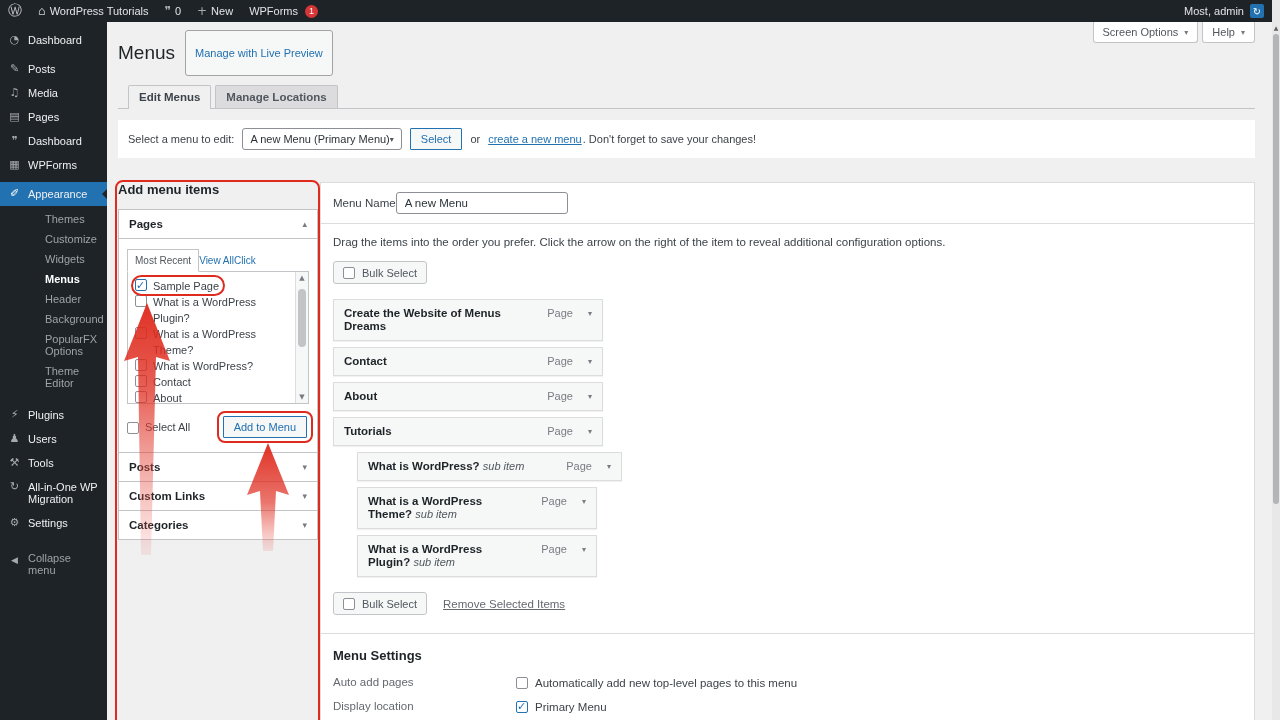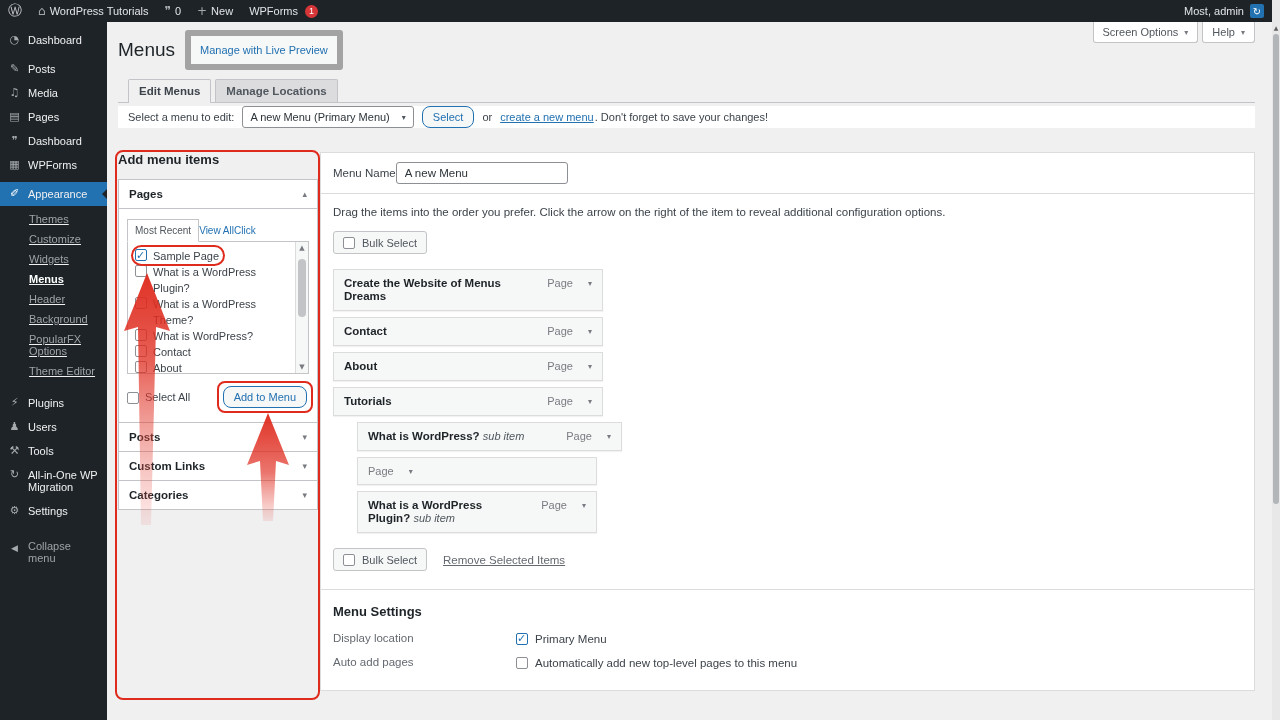--- a/index.html
+++ b/index.html
@@ -27,51 +27,51 @@
   .sidebar { position:absolute; top:22px; left:0; width:107px; height:698px;
     background:#1d2327; color:#f0f0f1; font-size:11px; z-index:50; padding-top:6px; }
   .sb-item { display:flex; align-items:flex-start; gap:7px; padding:6px 8px; cursor:pointer; line-height:12px; }
   .sb-icon { width:13px; text-align:center; color:#a7aaad; font-size:11px; flex:none; }
   .sb-sep { height:5px; }
   .sb-item.active { background:#2271b1; position:relative; }
   .sb-item.active .sb-icon { color:#fff; }
   .sb-cur-arrow { position:absolute; right:0; top:50%; transform:translateY(-50%);
     width:0; height:0; border-top:5px solid transparent; border-bottom:5px solid transparent;
     border-right:5px solid #1d2327; }
-  .sb-sub { padding:3px 0 5px;text-decoration:underline; }
+  .sb-sub { padding:3px 16px 5px; }
   .sb-sub-item { padding:4px 8px 4px 29px; color:#9ea3a8; cursor:pointer; }
   .sb-sub-item.current { color:#fff; font-weight:bold; }
 
   
   .content { position:absolute; left:107px; top:22px; width:1165px; height:698px;
     padding:8px 0 0 11px; }
   .screen-links { position:absolute; top:0; right:17px; display:flex; gap:4px; z-index:5; }
   .screen-btn { background:#fff; border:1px solid #c3c4c7; border-top:none;
     border-radius:0 0 3px 3px; padding:4px 9px; font-size:11px; color:#50575e;
     display:flex; gap:6px; align-items:center; cursor:pointer; }
   .screen-btn .icon { font-size:8px; color:#787c82; }
 
   .page-header { display:flex; align-items:center; gap:10px; }
   h1.page-title { font-size:19px; font-weight:400; color:#1d2327; }
-  .live-preview-btn { border:6px solid #a3a3a3; color:#2271b1; background:#f6f7f7;
-    border-radius:3px; padding:8px 9px; font-size:11px; cursor:pointer; }
+  .live-preview-btn { border:1px solid #a3a3a3; color:#2271b1; background:#f6f7f7;
+    border-radius:3px; padding:16px 9px; font-size:11px; cursor:pointer; }
 
   .nav-tabs { display:flex; gap:4px; margin-top:9px; border-bottom:1px solid #c3c4c7;
     margin-right:17px; padding-left:10px; }
   .nav-tab { border:1px solid #c3c4c7; border-bottom:none; padding:5px 10px; font-size:11.5px;
     font-weight:bold; color:#50575e; background:#dcdcde; border-radius:2px 2px 0 0; cursor:pointer; }
   .nav-tab.active { background:#f0f0f1; color:#3c434a; margin-bottom:-1px; padding-bottom:6px; }
 
-  .select-bar { background:#fff; margin:3px 17px 0 0; padding:0 10px;
+  .select-bar { background:#fff; margin:11px 17px 0 0; padding:8px 10px;
     display:flex; align-items:center; gap:8px; font-size:11px; color:#3c434a; }
   .wp-select { border:1px solid #8c8f94; border-radius:3px; background:#fff; color:#2c3338;
-    padding:4px 7px; display:flex; align-items:center; gap:12px; cursor:pointer; }
+    padding:4px 7px; display:flex; align-items:center; gap:0; cursor:pointer; }
   .wp-select .icon { font-size:8px; color:#50575e; }
   .btn-secondary { border:1px solid #2271b1; color:#2271b1; background:#f6f7f7;
-    border-radius:8px; padding:4px 10px; font-size:11px; cursor:pointer; }
+    border-radius:1px; padding:4px 10px; font-size:11px; cursor:pointer; }
   a.link { color:#2271b1; text-decoration:underline; cursor:pointer; }
 
   .columns { display:flex; margin-top:24px; }
 
   
   .left-col { width:200px; flex:none; position:relative; }
   .col-title { font-size:13px; font-weight:bold; color:#1d2327; margin-bottom:12px; }
   .accordion { background:#fff; border:1px solid #c3c4c7; }
   .accordion + .accordion { margin-top:-1px; }
   .acc-header { display:flex; justify-content:space-between; align-items:center;
@@ -435,20 +435,21 @@
                 </span>
             </div>
             <div class="mi sub">
               <span class="mi-label"><span>What is WordPress?</span> <span class="mi-subtxt">sub item</span></span>
               <span class="mi-right">
                   <span>Page</span>
                   <span class="icon">▾</span>
                 </span>
             </div>
             <div class="mi sub" style="width:240px;">
+              <span class="mi-label" style="max-width:150px;"><span>What is a WordPress Theme?</span> <span class="mi-subtxt">sub item</span></span>
               <span class="mi-right">
                   <span>Page</span>
                   <span class="icon">▾</span>
                 </span>
             </div>
             <div class="mi sub" style="width:240px;">
               <span class="mi-label" style="max-width:150px;"><span>What is a WordPress Plugin?</span> <span class="mi-subtxt">sub item</span></span>
               <span class="mi-right">
                   <span>Page</span>
                   <span class="icon">▾</span>
@@ -460,34 +461,34 @@
             <div class="chip">
               <span class="cb"></span>
               <span>Bulk Select</span>
             </div>
             <a class="remove-link">Remove Selected Items</a>
           </div>
         </div>
 
         <div class="settings">
           <div class="settings-title">Menu Settings</div>
+          <div class="set-row">
+            <span class="set-label">Auto add pages</span>
+            <span class="set-value">
+              <span class="cb"></span>
+              <span>Automatically add new top-level pages to this menu</span>
+            </span>
+          </div>
           <div class="set-row">
             <span class="set-label">Display location</span>
             <span class="set-value">
               <span class="cb checked"></span>
               <span>Primary Menu</span>
             </span>
           </div>
-          <div class="set-row">
-            <span class="set-label">Auto add pages</span>
-            <span class="set-value">
-              <span class="cb"></span>
-              <span>Automatically add new top-level pages to this menu</span>
-            </span>
-          </div>
         </div>
 
       </div>
     </div>
   </div>
 </div>
 
 <div class="page-scrollbar">
   <span class="sb-up">▲</span>
   <div class="page-thumb"></div>

